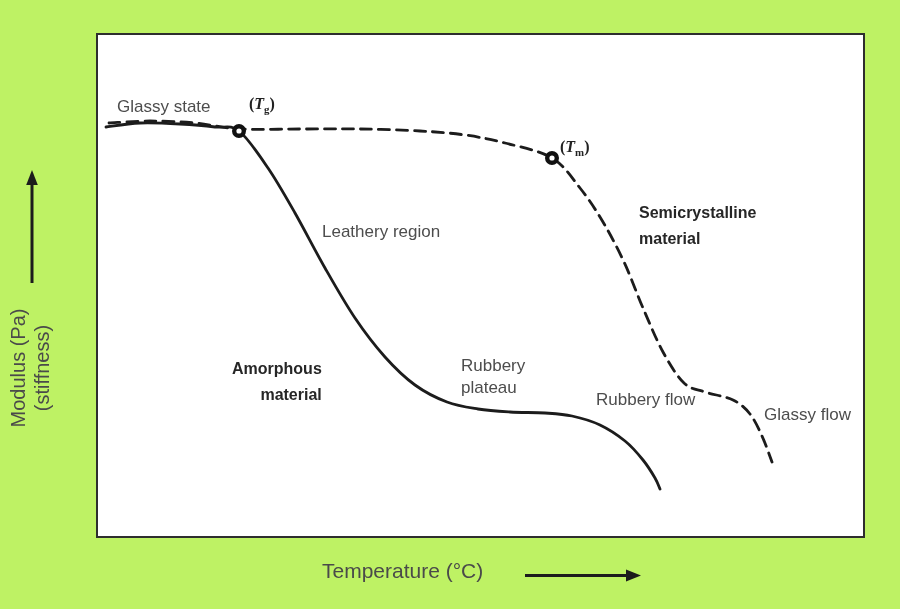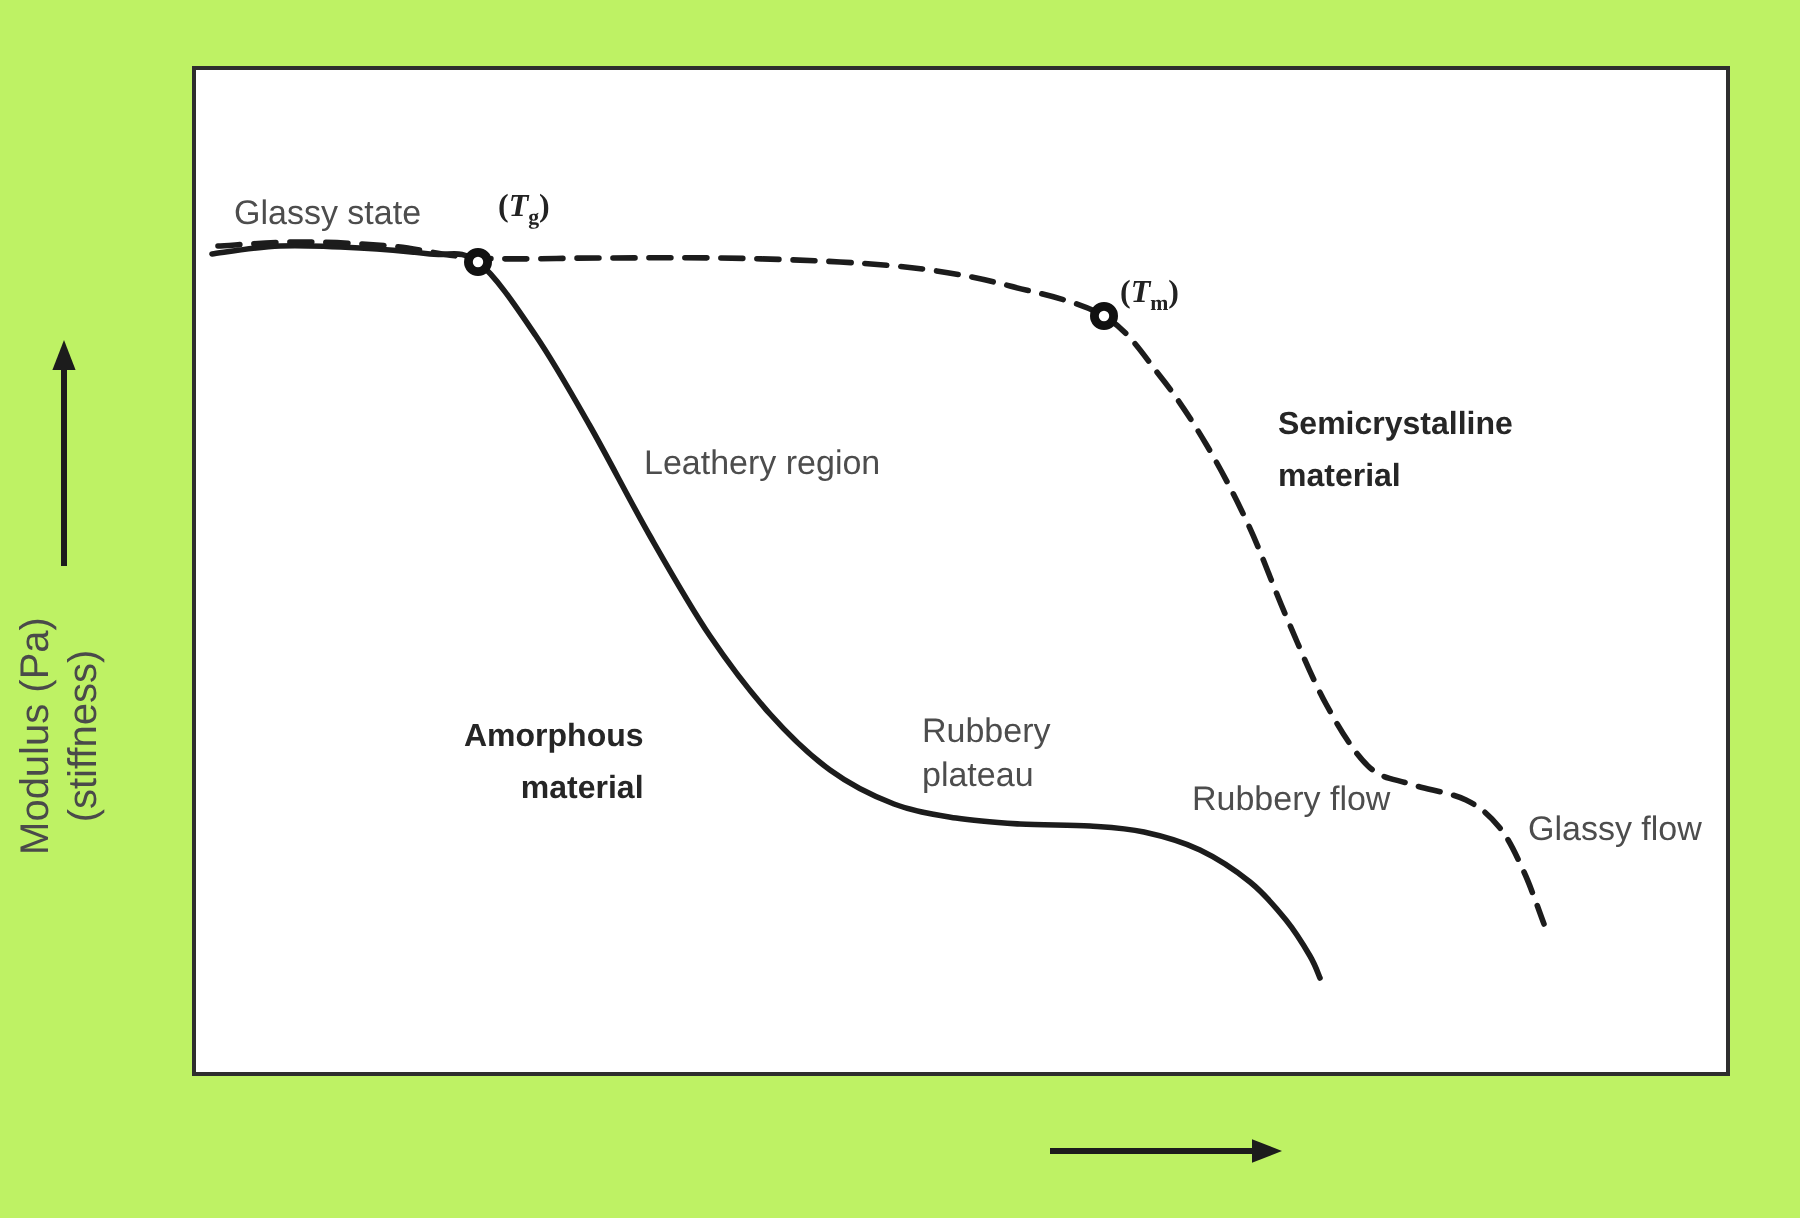--- a/index.html
+++ b/index.html
@@ -69,19 +69,20 @@
 
   <div class="lbl rubplateau">
     <div>Rubbery</div>
     <div>plateau</div>
   </div>
 
   <div class="lbl rubflow">Rubbery flow</div>
 
   <div class="lbl liquidflow">Glassy flow</div>
 
+  <div class="lbl xlabel">Temperature (°C)</div>
 
   <div class="ylabel">
     <div>Modulus (Pa)</div>
     <div>(stiffness)</div>
   </div>
 
 </div>
 
 </body></html>

